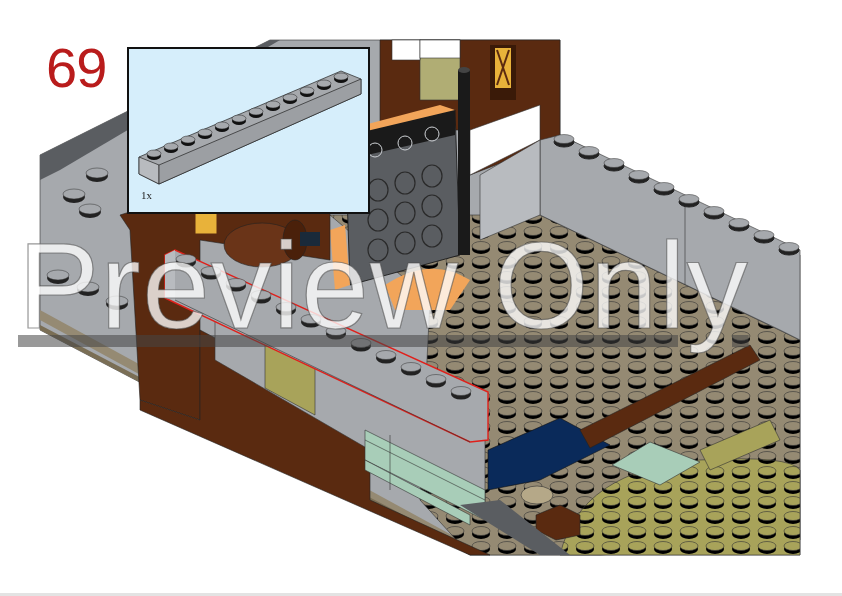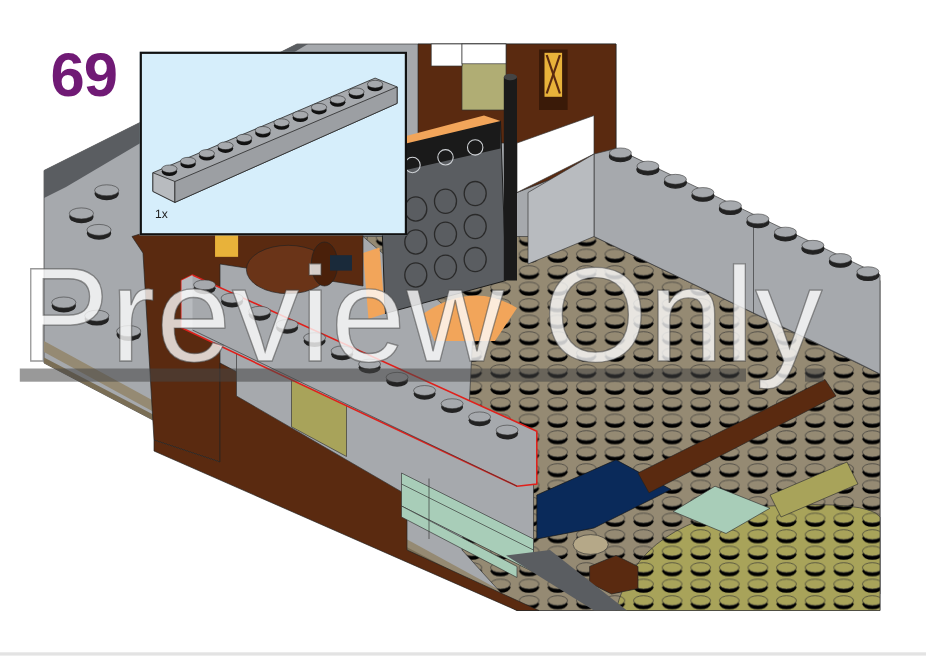--- a/index.html
+++ b/index.html
@@ -1,22 +1,22 @@
 <!DOCTYPE html>
 <html><head>
   <meta charset="utf-8">
   <style>
     html, body { margin: 0; padding: 0; background: #ffffff; }
     body { width: 842px; height: 596px; position: relative; overflow: hidden; font-family: "Liberation Sans", sans-serif; }
     .page { position: absolute; left: 0; top: 0; width: 842px; height: 596px; background: #ffffff; }
     .scene { position: absolute; left: 0; top: 0; width: 842px; height: 596px; }
-    .step-number { position: absolute; left: 46px; top: 40px; font-family: "Liberation Sans", sans-serif; font-weight: bold; font-size: 56px; line-height: 1; color: #701a75; letter-spacing: -1px; }
+    .step-number { position: absolute; left: 46px; top: 40px; font-family: "Liberation Sans", sans-serif; font-weight: normal; font-size: 56px; line-height: 1; color: #b91c1c; letter-spacing: -1px; }
     .callout { position: absolute; left: 127px; top: 47px; width: 243px; height: 167px; background: #d6eefb; border: 2px solid #111111; box-sizing: border-box; }
     .callout svg { position: absolute; left: 0; top: 0; }
-    .callout-qty { position: absolute; left: 12px; top: 140px; font-size: 11px; color: #222222; font-family: Liberation Sans, sans-serif; }
+    .callout-qty { position: absolute; left: 12px; top: 140px; font-size: 11px; color: #222222; font-family: Liberation Serif, serif; }
     .watermark { position: absolute; left: 18px; top: 225px; font-family: "Liberation Sans", sans-serif; font-size: 122px; line-height: 1; color: rgba(255,255,255,0.78); -webkit-text-stroke: 1.2px rgba(70,70,70,0.55); letter-spacing: 1px; white-space: nowrap; pointer-events: none; text-decoration: underline; }
     .footer-line { position: absolute; left: 0; top: 593px; width: 842px; height: 3px; background: #e3e3e3; }
   </style>
 </head>
 <body>
 
 <div class="page">
 
   <svg class="scene" width="842" height="596" viewBox="0 0 842 596" xmlns="http://www.w3.org/2000/svg">
     <defs>

